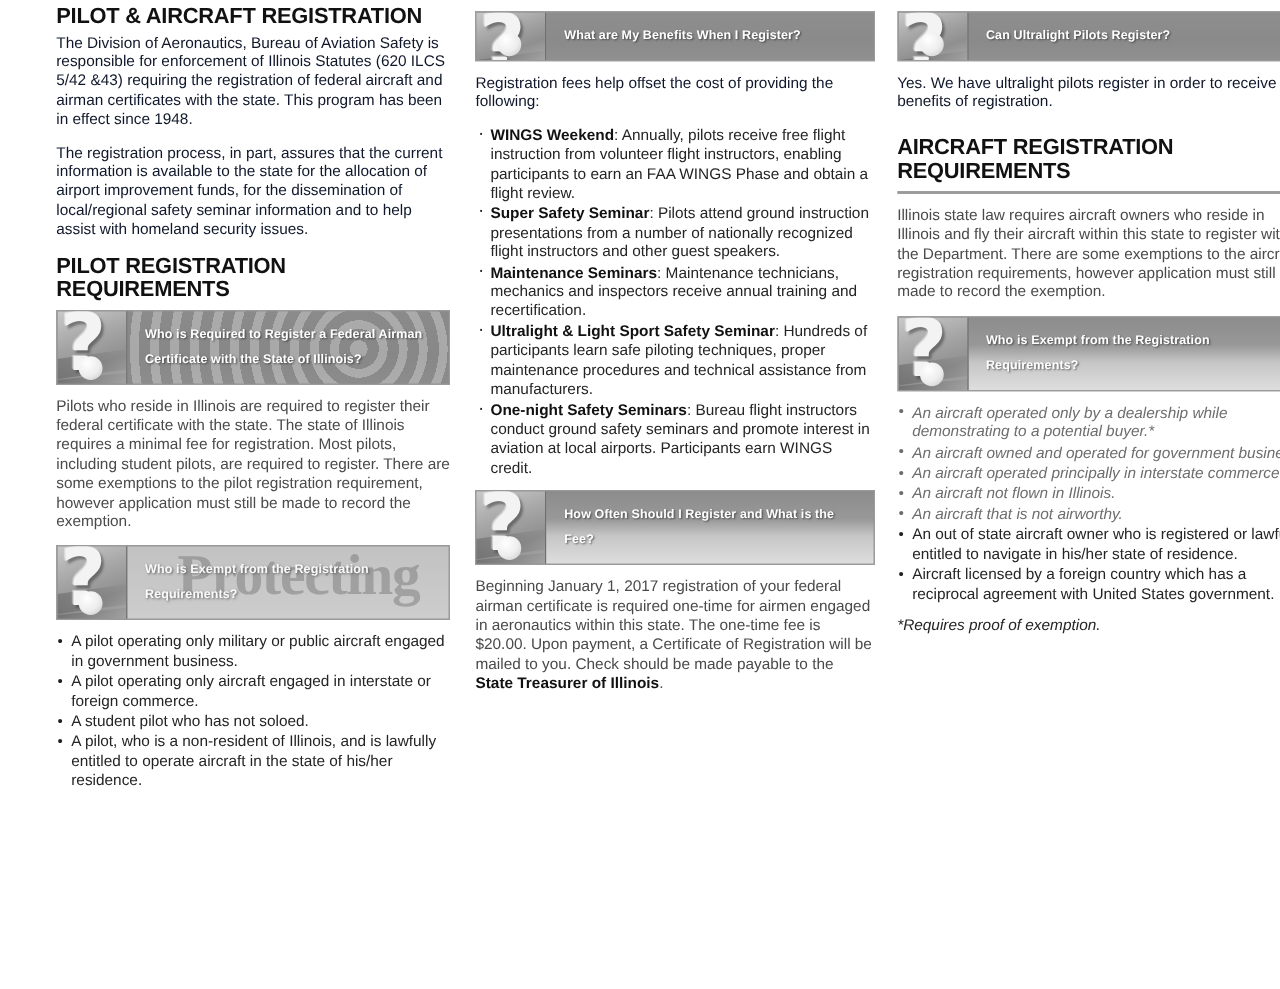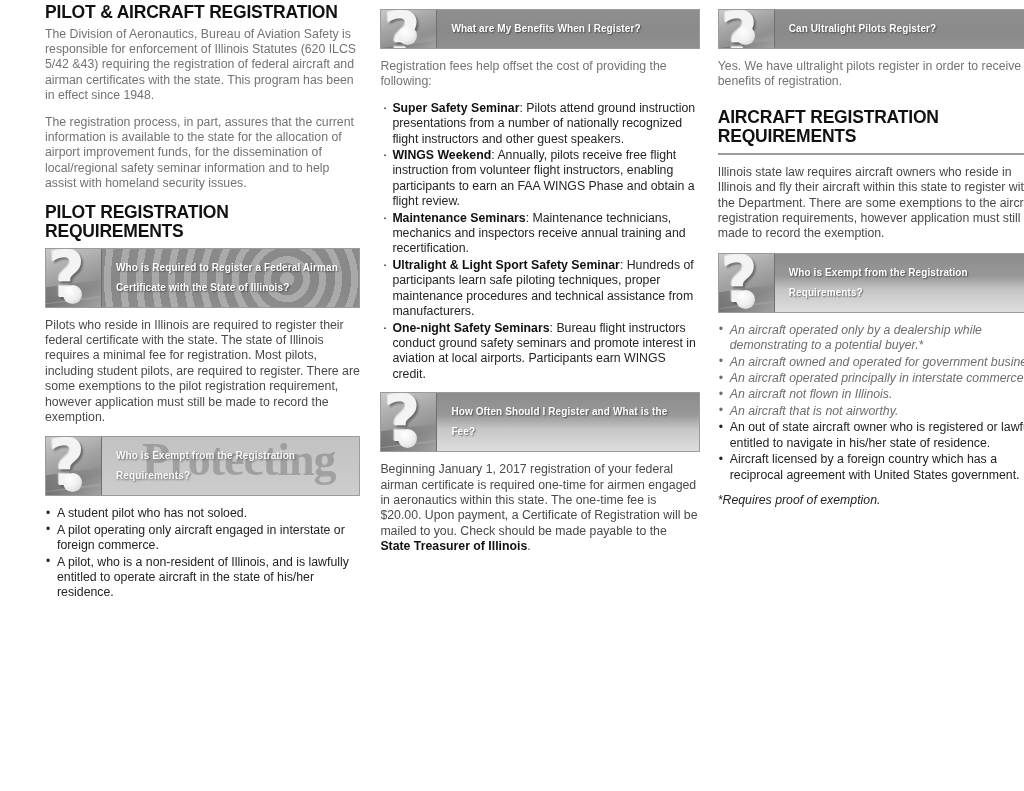--- a/index.html
+++ b/index.html
@@ -39,21 +39,21 @@
     letter-spacing: -0.2px;
     margin: 0 0 4px 0;
     color: #111;
   }
   h2.section-title.spaced { margin-top: 18px; }
 
   p.body {
     font-size: 12.3px;
     line-height: 15.4px;
     margin: 0 0 11px 0;
-    color: #737373;
+    color: #0f172a;
   }
   p.body.faded { color: #4a4a4a; }
 
   
   .qbanner {
     position: relative;
     margin: 6px 0 10px 0;
     display: flex;
     align-items: stretch;
     border: 1px solid #9b9b9b;
@@ -231,22 +231,23 @@
         <span class="qmark">?</span>
         <span class="dot"></span>
       </div>
       <div class="qbody">
         <div class="ghost-protecting">Protecting</div>
         <div class="qtitle">Who is Exempt from the Registration Requirements?</div>
       </div>
     </div>
 
     <ul class="bullets">
+      <li>A pilot operating only military or public aircraft engaged in government business.</li>
+      <li>A pilot operating only aircraft engaged in interstate or foreign commerce.</li>
       <li>A student pilot who has not soloed.</li>
-      <li>A pilot operating only aircraft engaged in interstate or foreign commerce.</li>
       <li>A pilot, who is a non-resident of Illinois, and is lawfully entitled to operate aircraft in the state of his/her residence.</li>
     </ul>
 
   </div>
 
   <div class="col col-2">
 
     <div class="qbanner">
       <div class="photo">
         <span class="streak"></span>
@@ -255,22 +256,22 @@
         <span class="dot"></span>
       </div>
       <div class="qbody">
         <div class="qtitle">What are My Benefits When I Register?</div>
       </div>
     </div>
 
     <p class="body">Registration fees help offset the cost of providing the following:</p>
 
     <ul class="bullets small-bullet">
+      <li><b>WINGS Weekend</b><span>: Annually, pilots receive free flight instruction from volunteer flight instructors, enabling participants to earn an FAA WINGS Phase and obtain a flight review.</span></li>
       <li><b>Super Safety Seminar</b><span>: Pilots attend ground instruction presentations from a number of nationally recognized flight instructors and other guest speakers.</span></li>
-      <li><b>WINGS Weekend</b><span>: Annually, pilots receive free flight instruction from volunteer flight instructors, enabling participants to earn an FAA WINGS Phase and obtain a flight review.</span></li>
       <li><b>Maintenance Seminars</b><span>: Maintenance technicians, mechanics and inspectors receive annual training and recertification.</span></li>
       <li><b>Ultralight &amp; Light Sport Safety Seminar</b><span>: Hundreds of participants learn safe piloting techniques, proper maintenance procedures and technical assistance from manufacturers.</span></li>
       <li><b>One-night Safety Seminars</b><span>: Bureau flight instructors conduct ground safety seminars and promote interest in aviation at local airports. Participants earn WINGS credit.</span></li>
     </ul>
 
     <div class="qbanner fade">
       <div class="photo">
         <span class="streak"></span>
         <span class="streak2"></span>
         <span class="qmark">?</span>

